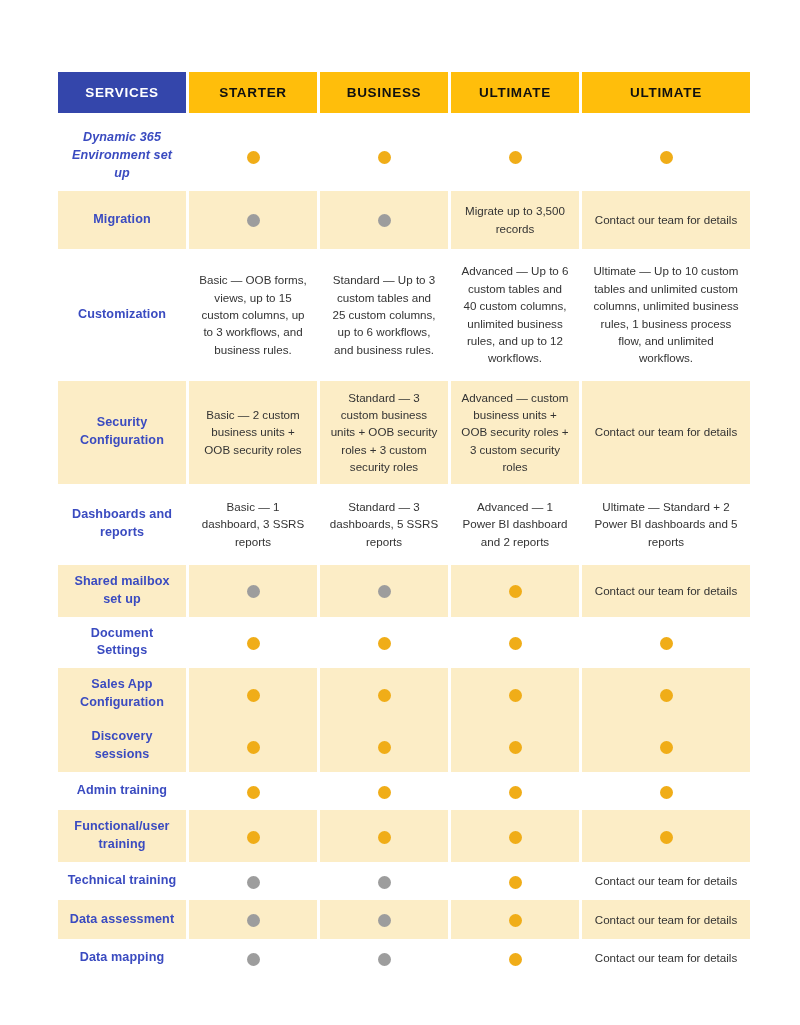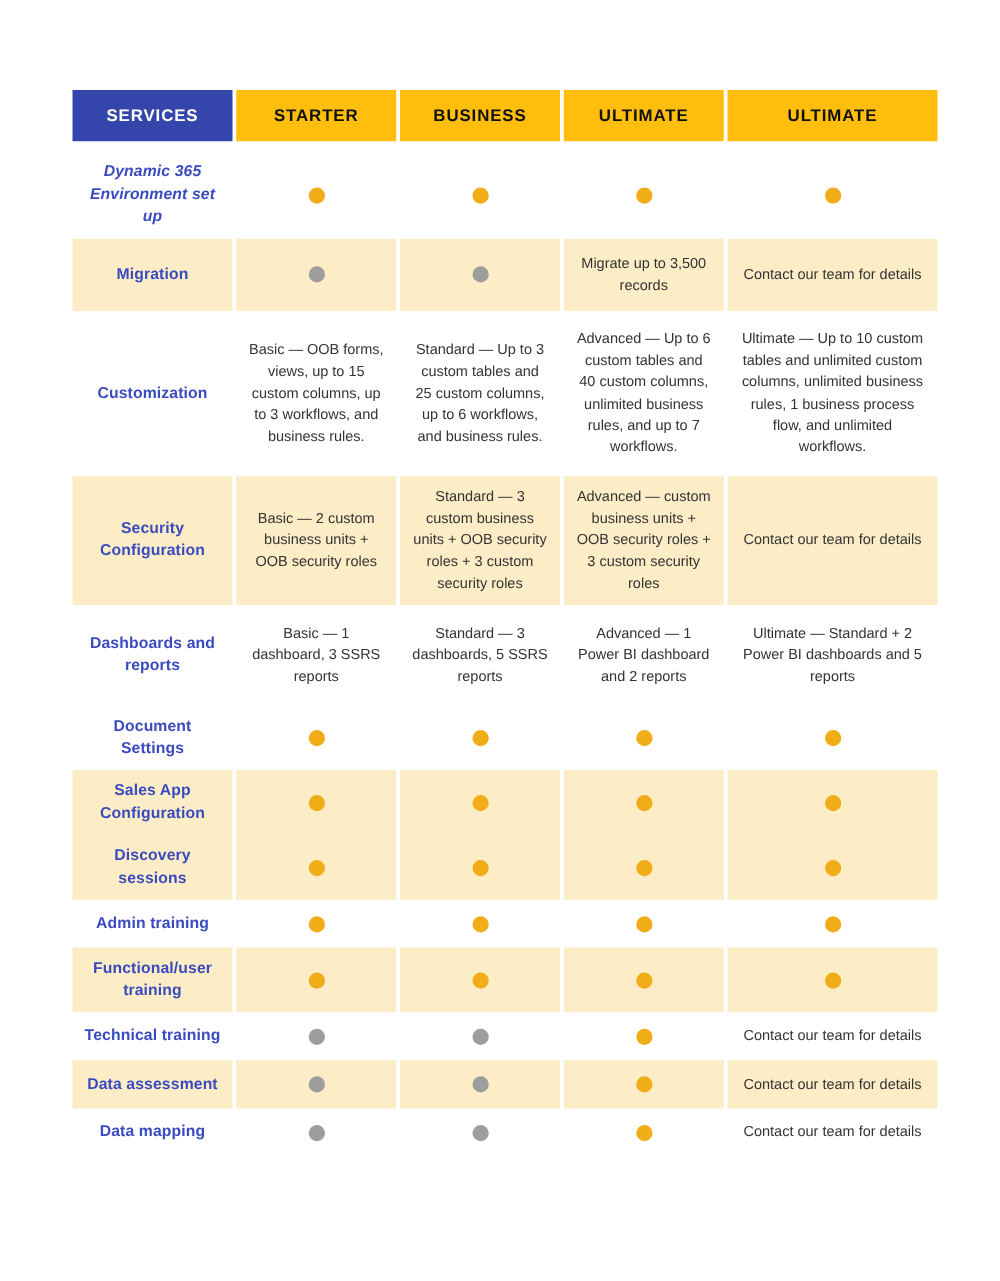--- a/index.html
+++ b/index.html
@@ -149,21 +149,21 @@
           </tr>
           <tr class="band-white" style="height: 132px;">
             <td class="label-cell">Customization</td>
             <td>
               <span class="cell-text">Basic — OOB forms, views, up to 15 custom columns, up to 3 workflows, and business rules.</span>
             </td>
             <td>
               <span class="cell-text">Standard — Up to 3 custom tables and 25 custom columns, up to 6 workflows, and business rules.</span>
             </td>
             <td>
-              <span class="cell-text">Advanced — Up to 6 custom tables and 40 custom columns, unlimited business rules, and up to 7 workflows.</span>
+              <span class="cell-text">Advanced — Up to 6 custom tables and 40 custom columns, unlimited business rules, and up to 12 workflows.</span>
             </td>
             <td>
               <span class="cell-text">Ultimate — Up to 10 custom tables and unlimited custom columns, unlimited business rules, 1 business process flow, and unlimited workflows.</span>
             </td>
           </tr>
           <tr class="band-cream" style="height: 71px;">
             <td class="label-cell">Security Configuration</td>
             <td>
               <span class="cell-text">Basic — 2 custom business units + OOB security roles</span>
             </td>
@@ -183,20 +183,29 @@
               <span class="cell-text">Basic — 1 dashboard, 3 SSRS reports</span>
             </td>
             <td>
               <span class="cell-text">Standard — 3 dashboards, 5 SSRS reports</span>
             </td>
             <td>
               <span class="cell-text">Advanced — 1 Power BI dashboard and 2 reports</span>
             </td>
             <td>
               <span class="cell-text">Ultimate — Standard + 2 Power BI dashboards and 5 reports</span>
+            </td>
+          </tr>
+          <tr class="band-cream" style="height: 52px;">
+            <td class="label-cell">Shared mailbox set up</td>
+            <td><span class="dot off"></span></td>
+            <td><span class="dot off"></span></td>
+            <td><span class="dot on"></span></td>
+            <td>
+              <span class="cell-text">Contact our team for details</span>
             </td>
           </tr>
           <tr class="band-white" style="height: 38px;">
             <td class="label-cell">Document Settings</td>
             <td><span class="dot on"></span></td>
             <td><span class="dot on"></span></td>
             <td><span class="dot on"></span></td>
             <td><span class="dot on"></span></td>
           </tr>
           <tr class="band-cream" style="height: 52px; border-radius: 20px;">

